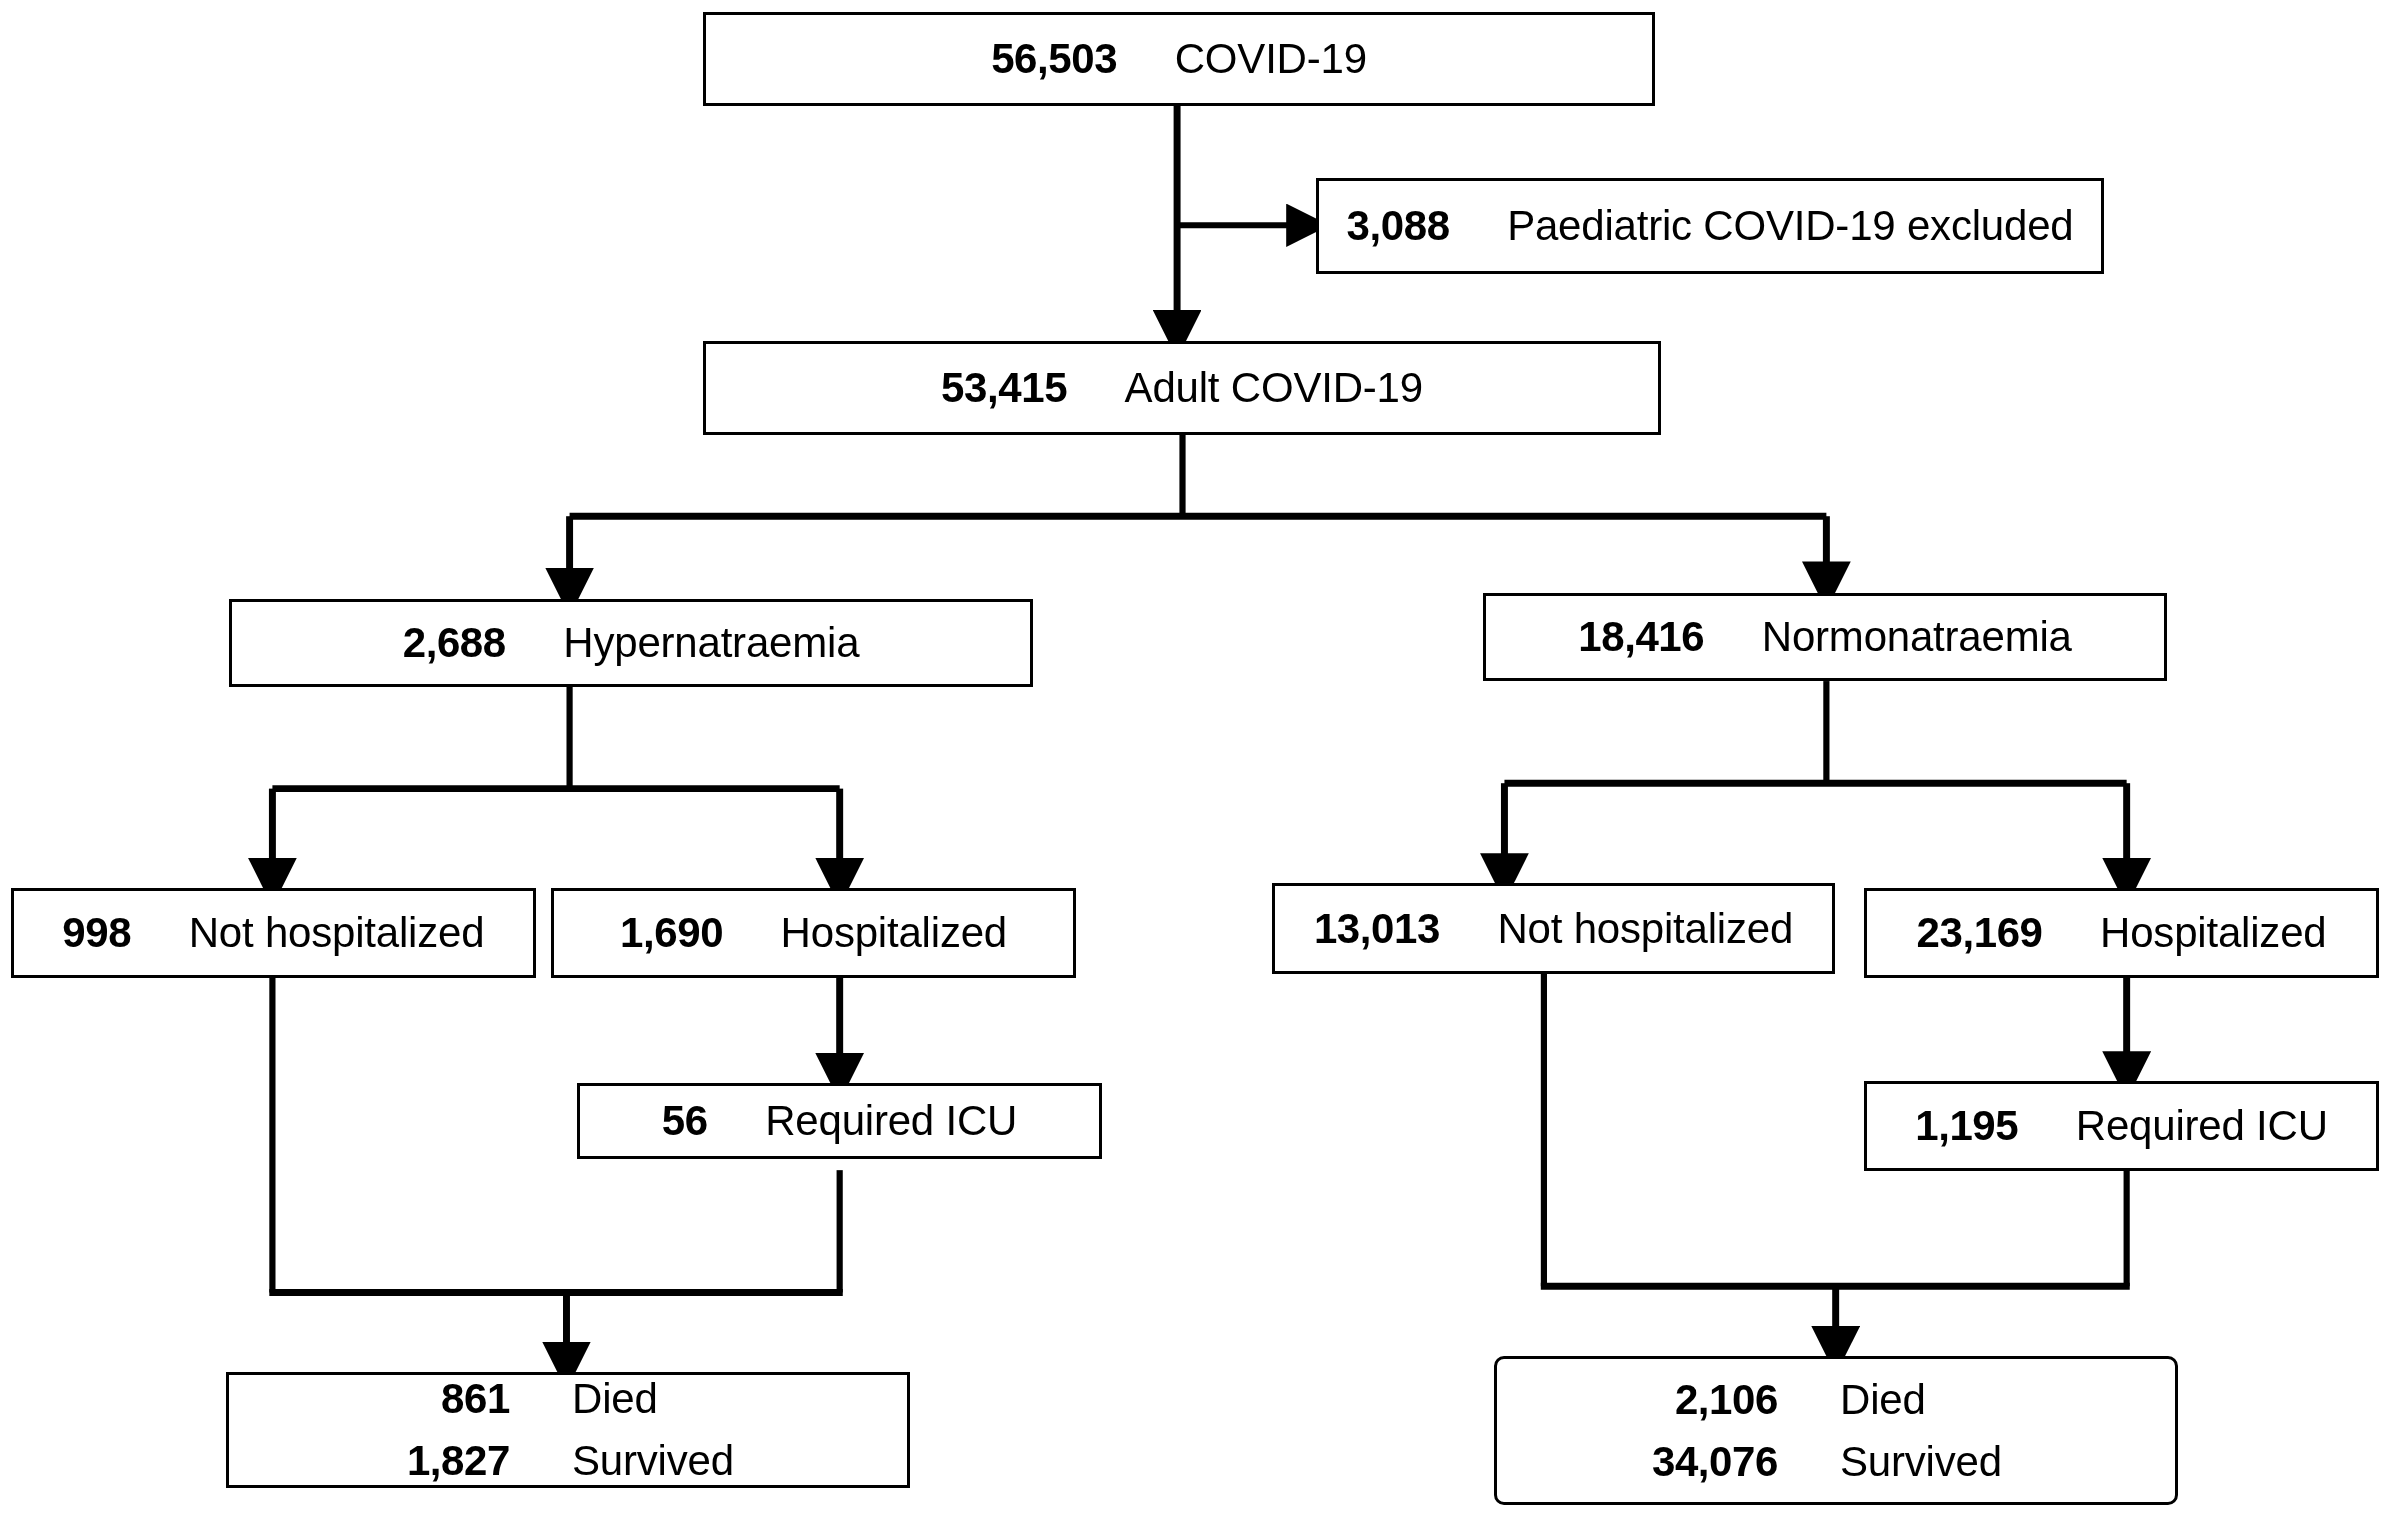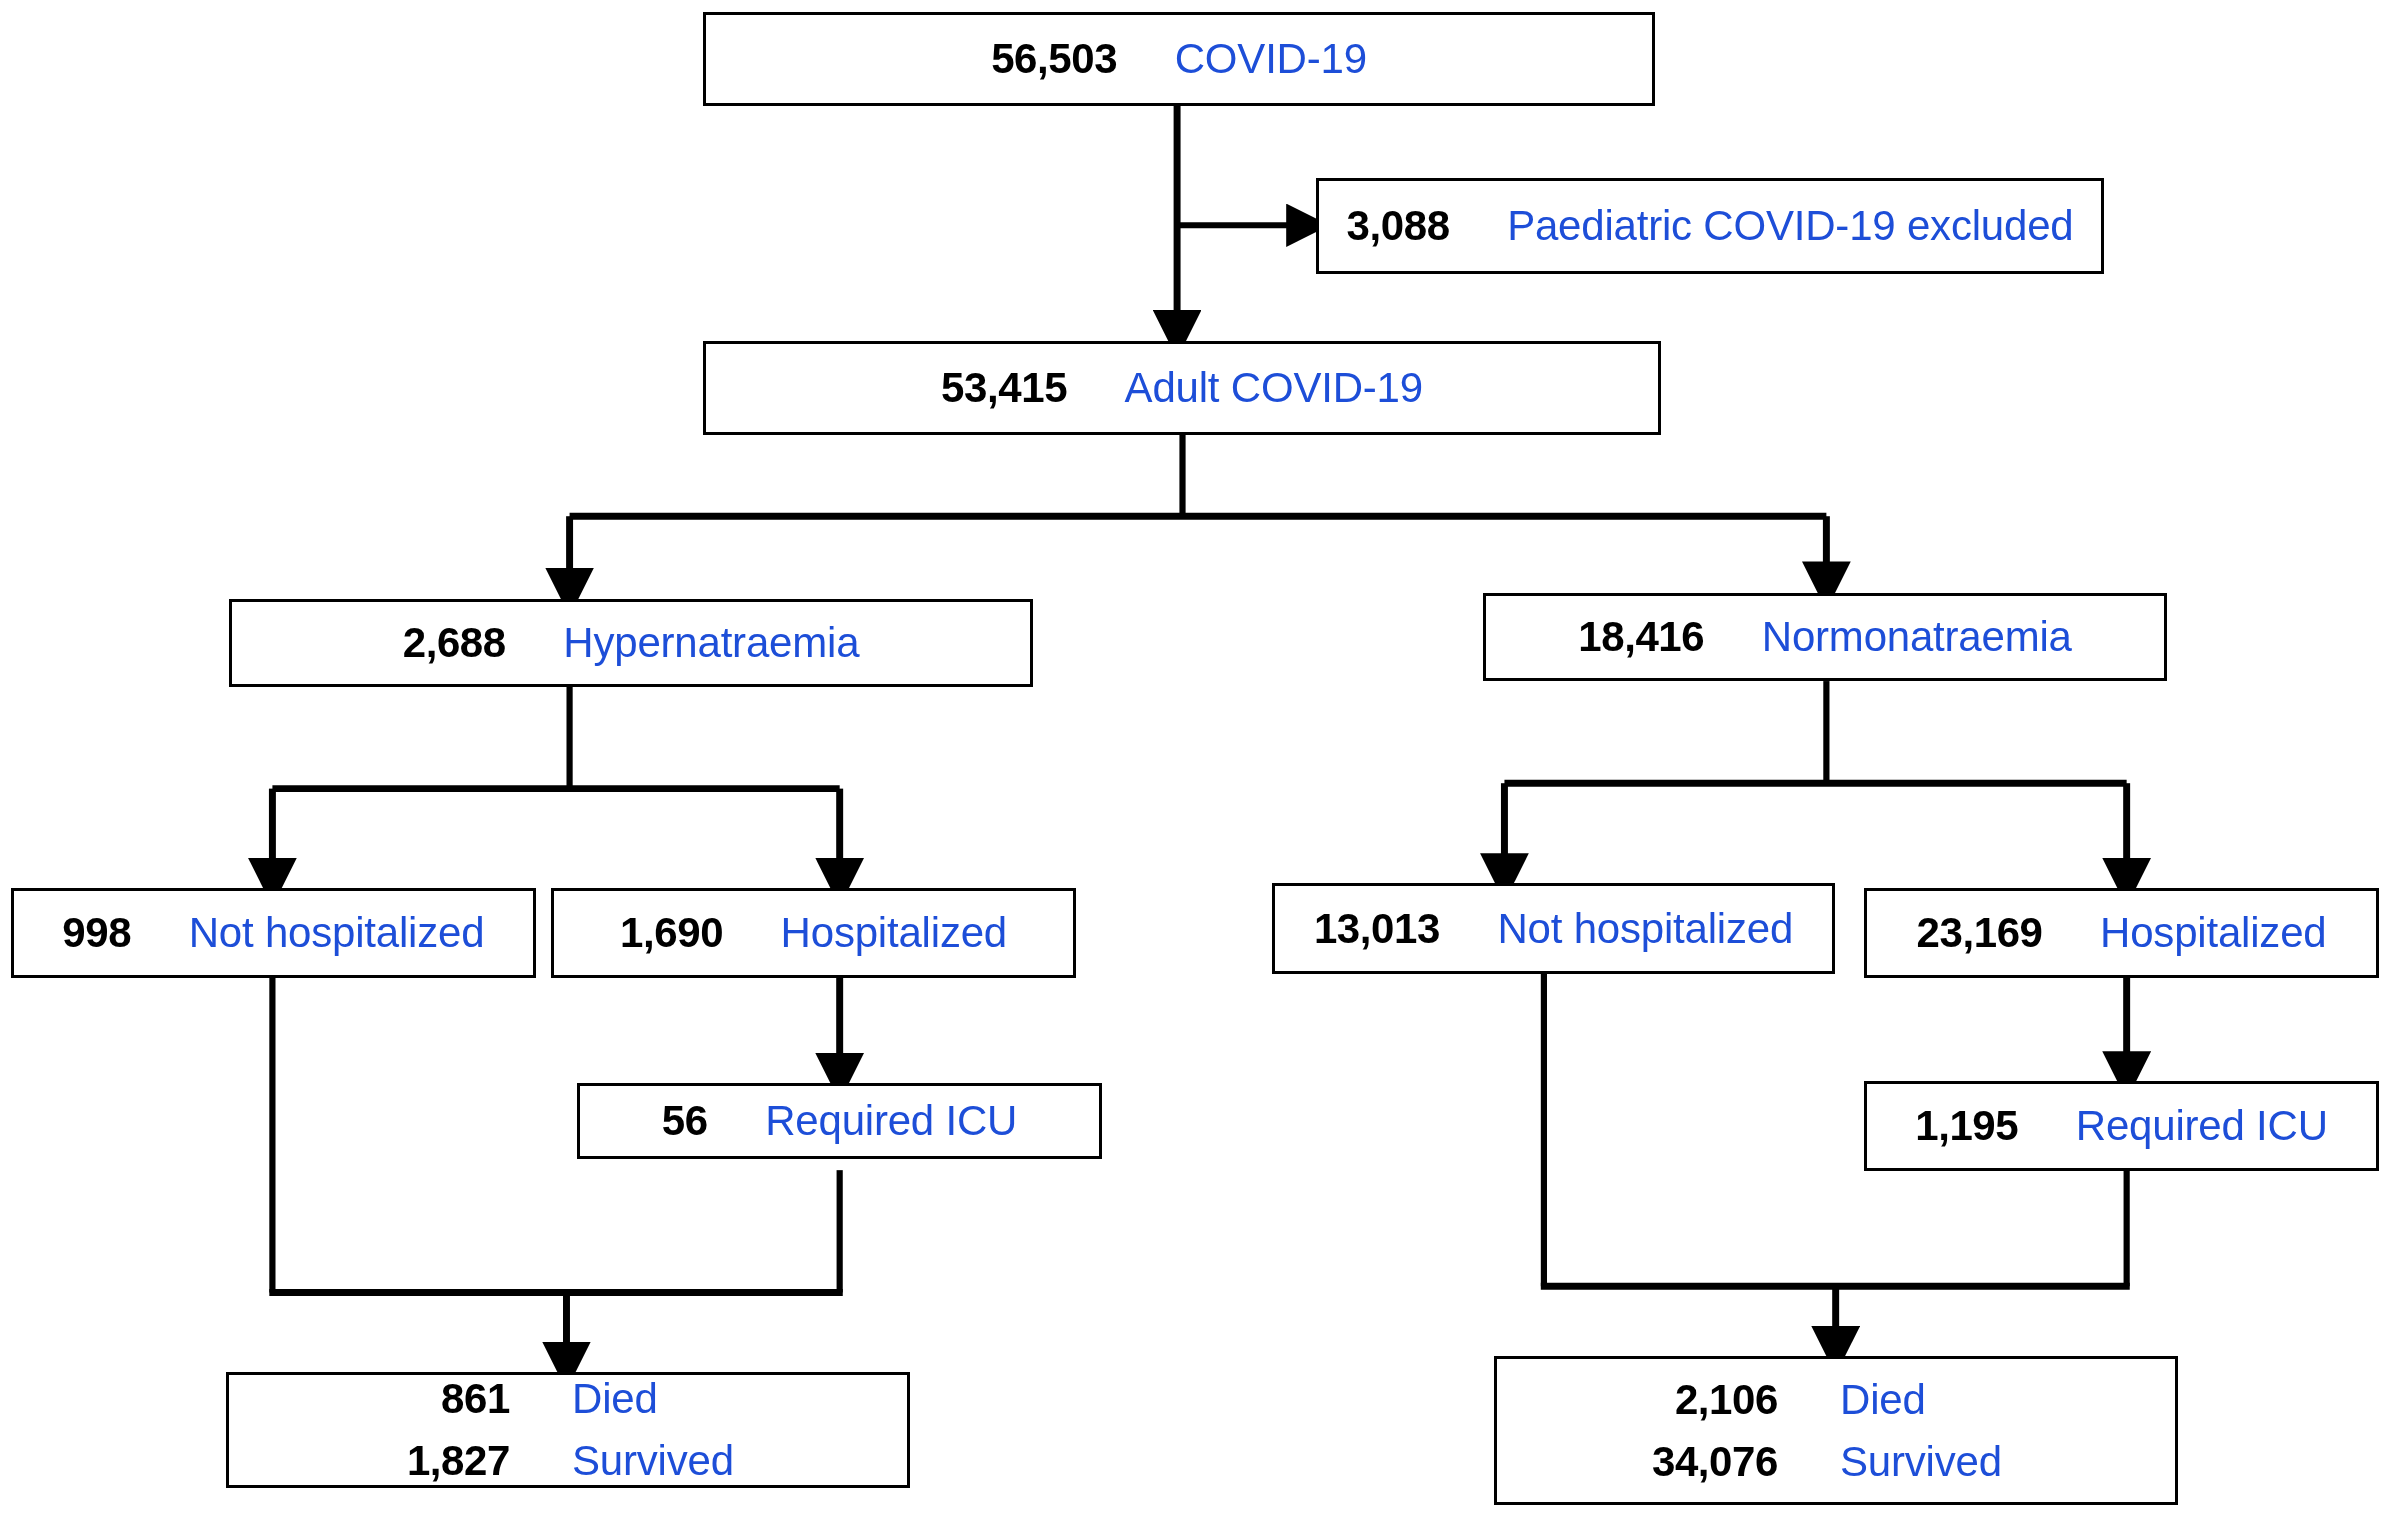--- a/index.html
+++ b/index.html
@@ -46,21 +46,21 @@
   }
   .num {
     font-weight: bold;
     font-size: 42px;
     color: #000000;
     letter-spacing: -0.4px;
   }
   .lbl {
     font-weight: normal;
     font-size: 42px;
-    color: #1d4ed8;
+    color: #000000;
     margin-left: 15.5px;
     letter-spacing: -0.2px;
   }
   .two-line .line + .line {
     margin-top: 14px;
   }
   .two-line .num {
     text-align: right;
     min-width: 178px;
   }
@@ -203,21 +203,21 @@
     <div class="line">
       <span class="num">861</span>
       <span class="lbl">Died</span>
     </div>
     <div class="line">
       <span class="num">1,827</span>
       <span class="lbl">Survived</span>
     </div>
   </div>
 
-  <div class="node two-line" style="left:1494px; top:1356px; width:684px; height:149px;">
+  <div class="node two-line" style="left:1494px; top:1356px; width:684px; height:149px;border-radius:10px;">
     <div class="line">
       <span class="num">2,106</span>
       <span class="lbl">Died</span>
     </div>
     <div class="line">
       <span class="num">34,076</span>
       <span class="lbl">Survived</span>
     </div>
   </div>
 

